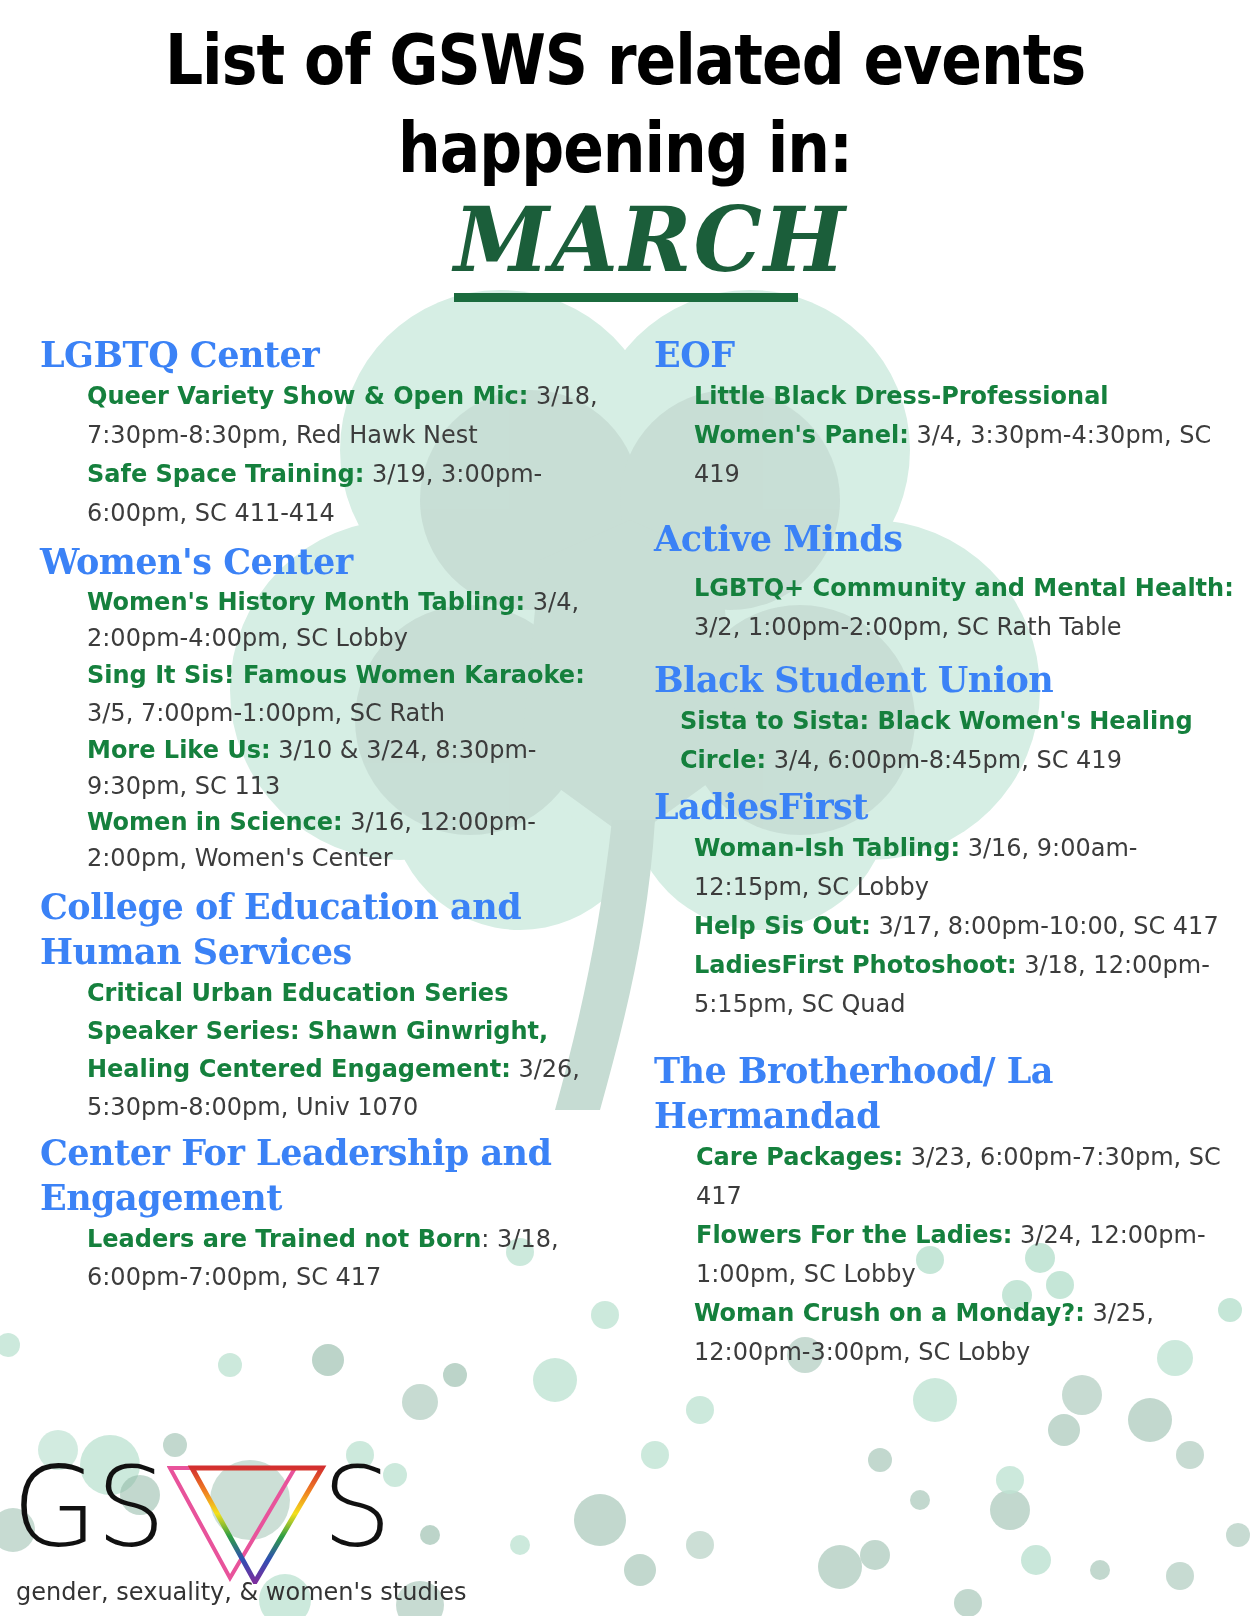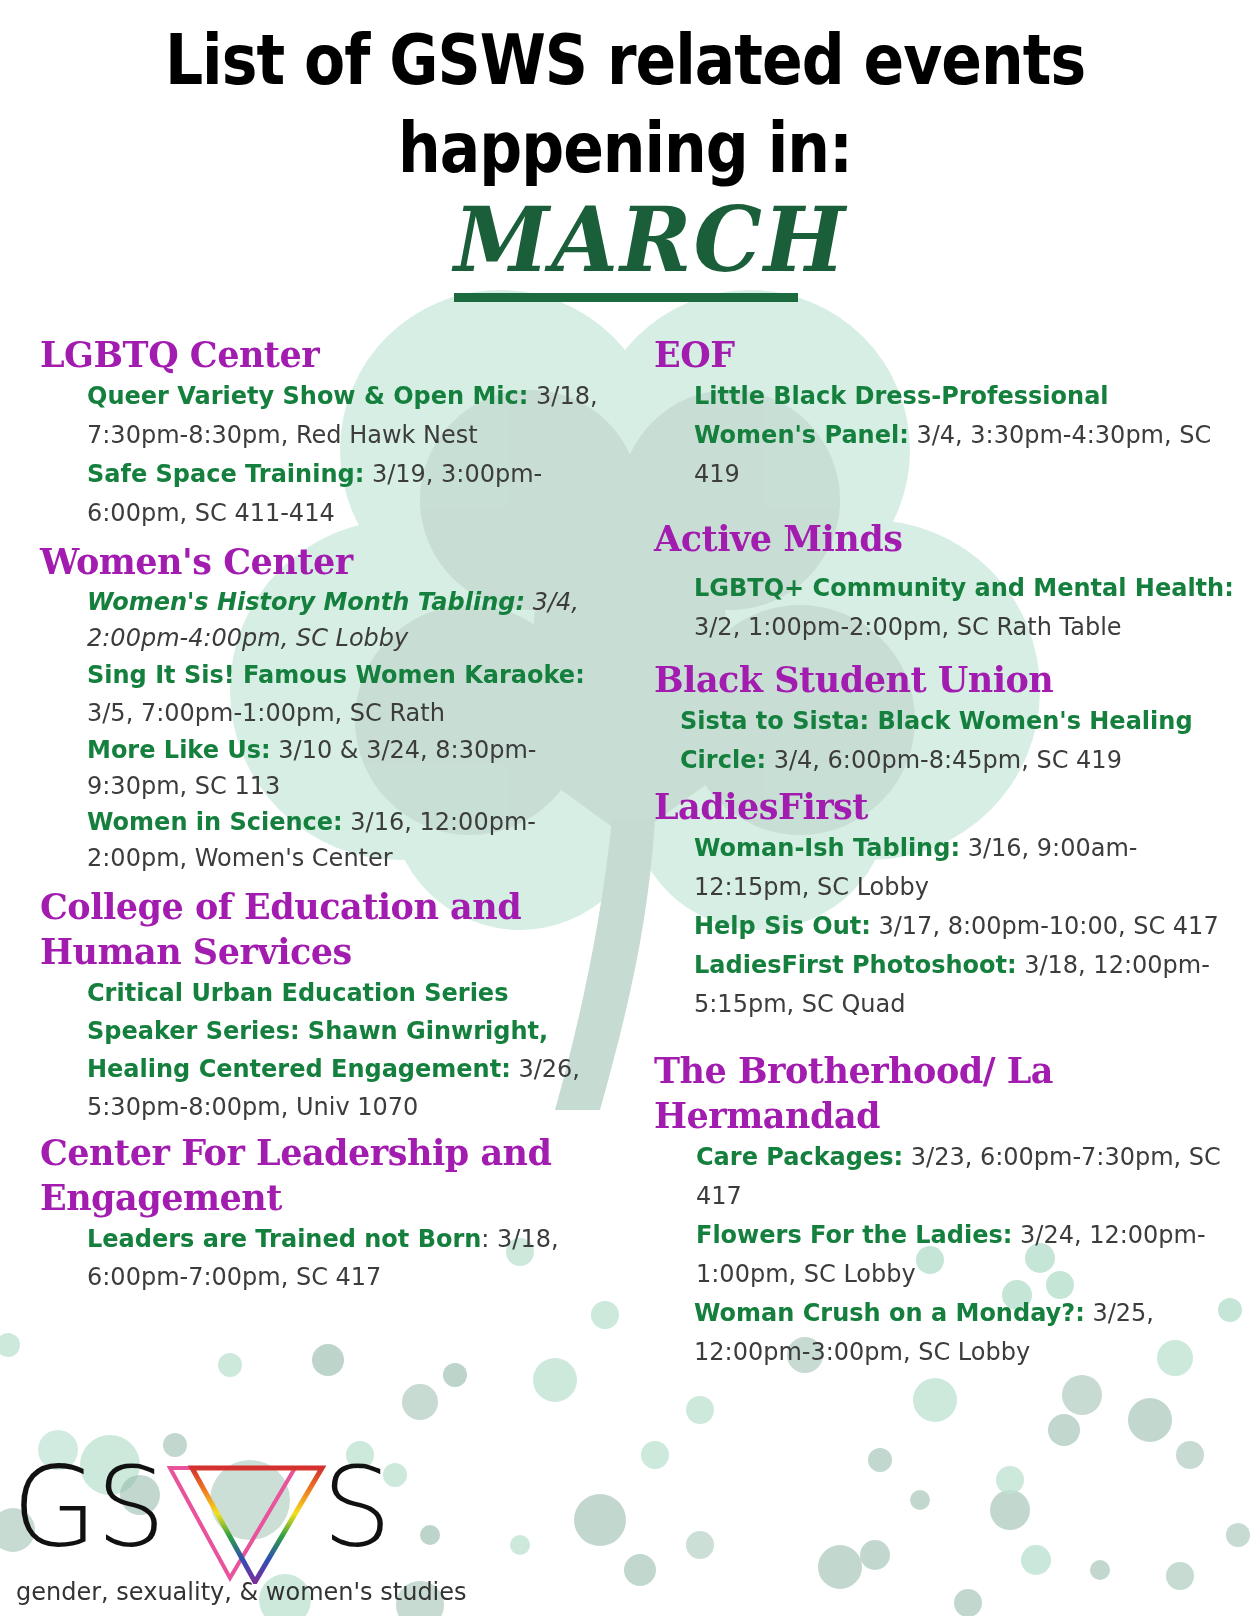--- a/index.html
+++ b/index.html
@@ -27,21 +27,21 @@
     line-height: 1;
   }
   .month-underline {
     position: absolute; top: 293px; left: 454px; width: 344px; height: 9px; background: #1b6b3e;
   }
   .col { position: absolute; z-index: 2; }
   .col.left { left: 40px; top: 332px; width: 570px; }
   .col.right { left: 654px; top: 332px; width: 580px; }
   .org {
     font-family: "DejaVu Serif", serif; font-weight: bold;
-    font-size: 35px; line-height: 45px; color: #a21caf; letter-spacing: -0.5px;
+    font-size: 35px; line-height: 45px; color: #3b82f6; letter-spacing: -0.5px;
   }
   .event {
     margin-left: 47px;
     font-family: "DejaVu Sans", sans-serif;
     font-size: 24px; line-height: 39px; color: #3c3c3c;
   }
   .event .ev-name { font-weight: bold; color: #15803d; }
   .logo { position: absolute; left: 12px; top: 1452px; width: 390px; height: 160px; z-index: 2; }
   .logo .letters {
     position: absolute; top: 0; left: 0;
@@ -149,21 +149,21 @@
       <span class="ev-details">3/18, 7:30pm-8:30pm, Red Hawk Nest</span>
     </div>
     <div class="event">
       <span class="ev-name">Safe Space Training:</span>
       <span class="ev-details">3/19, 3:00pm-6:00pm, SC 411-414</span>
     </div>
   </div>
 
   <div style="margin-top:6px;">
     <div class="org">Women's Center</div>
-    <div class="event" style="line-height:36px;font-style:italic;">
+    <div class="event" style="line-height:36px;">
       <span class="ev-name">Women's History Month Tabling:</span>
       <span class="ev-details">3/4, 2:00pm-4:00pm, SC Lobby</span>
     </div>
     <div class="event" style="line-height:38px;">
       <span class="ev-name">Sing It Sis! Famous Women Karaoke:</span>
       <span class="ev-details">3/5, 7:00pm-1:00pm, SC Rath</span>
     </div>
     <div class="event" style="line-height:36px;">
       <span class="ev-name">More Like Us:</span>
       <span class="ev-details">3/10 &amp; 3/24, 8:30pm-9:30pm, SC 113</span>

